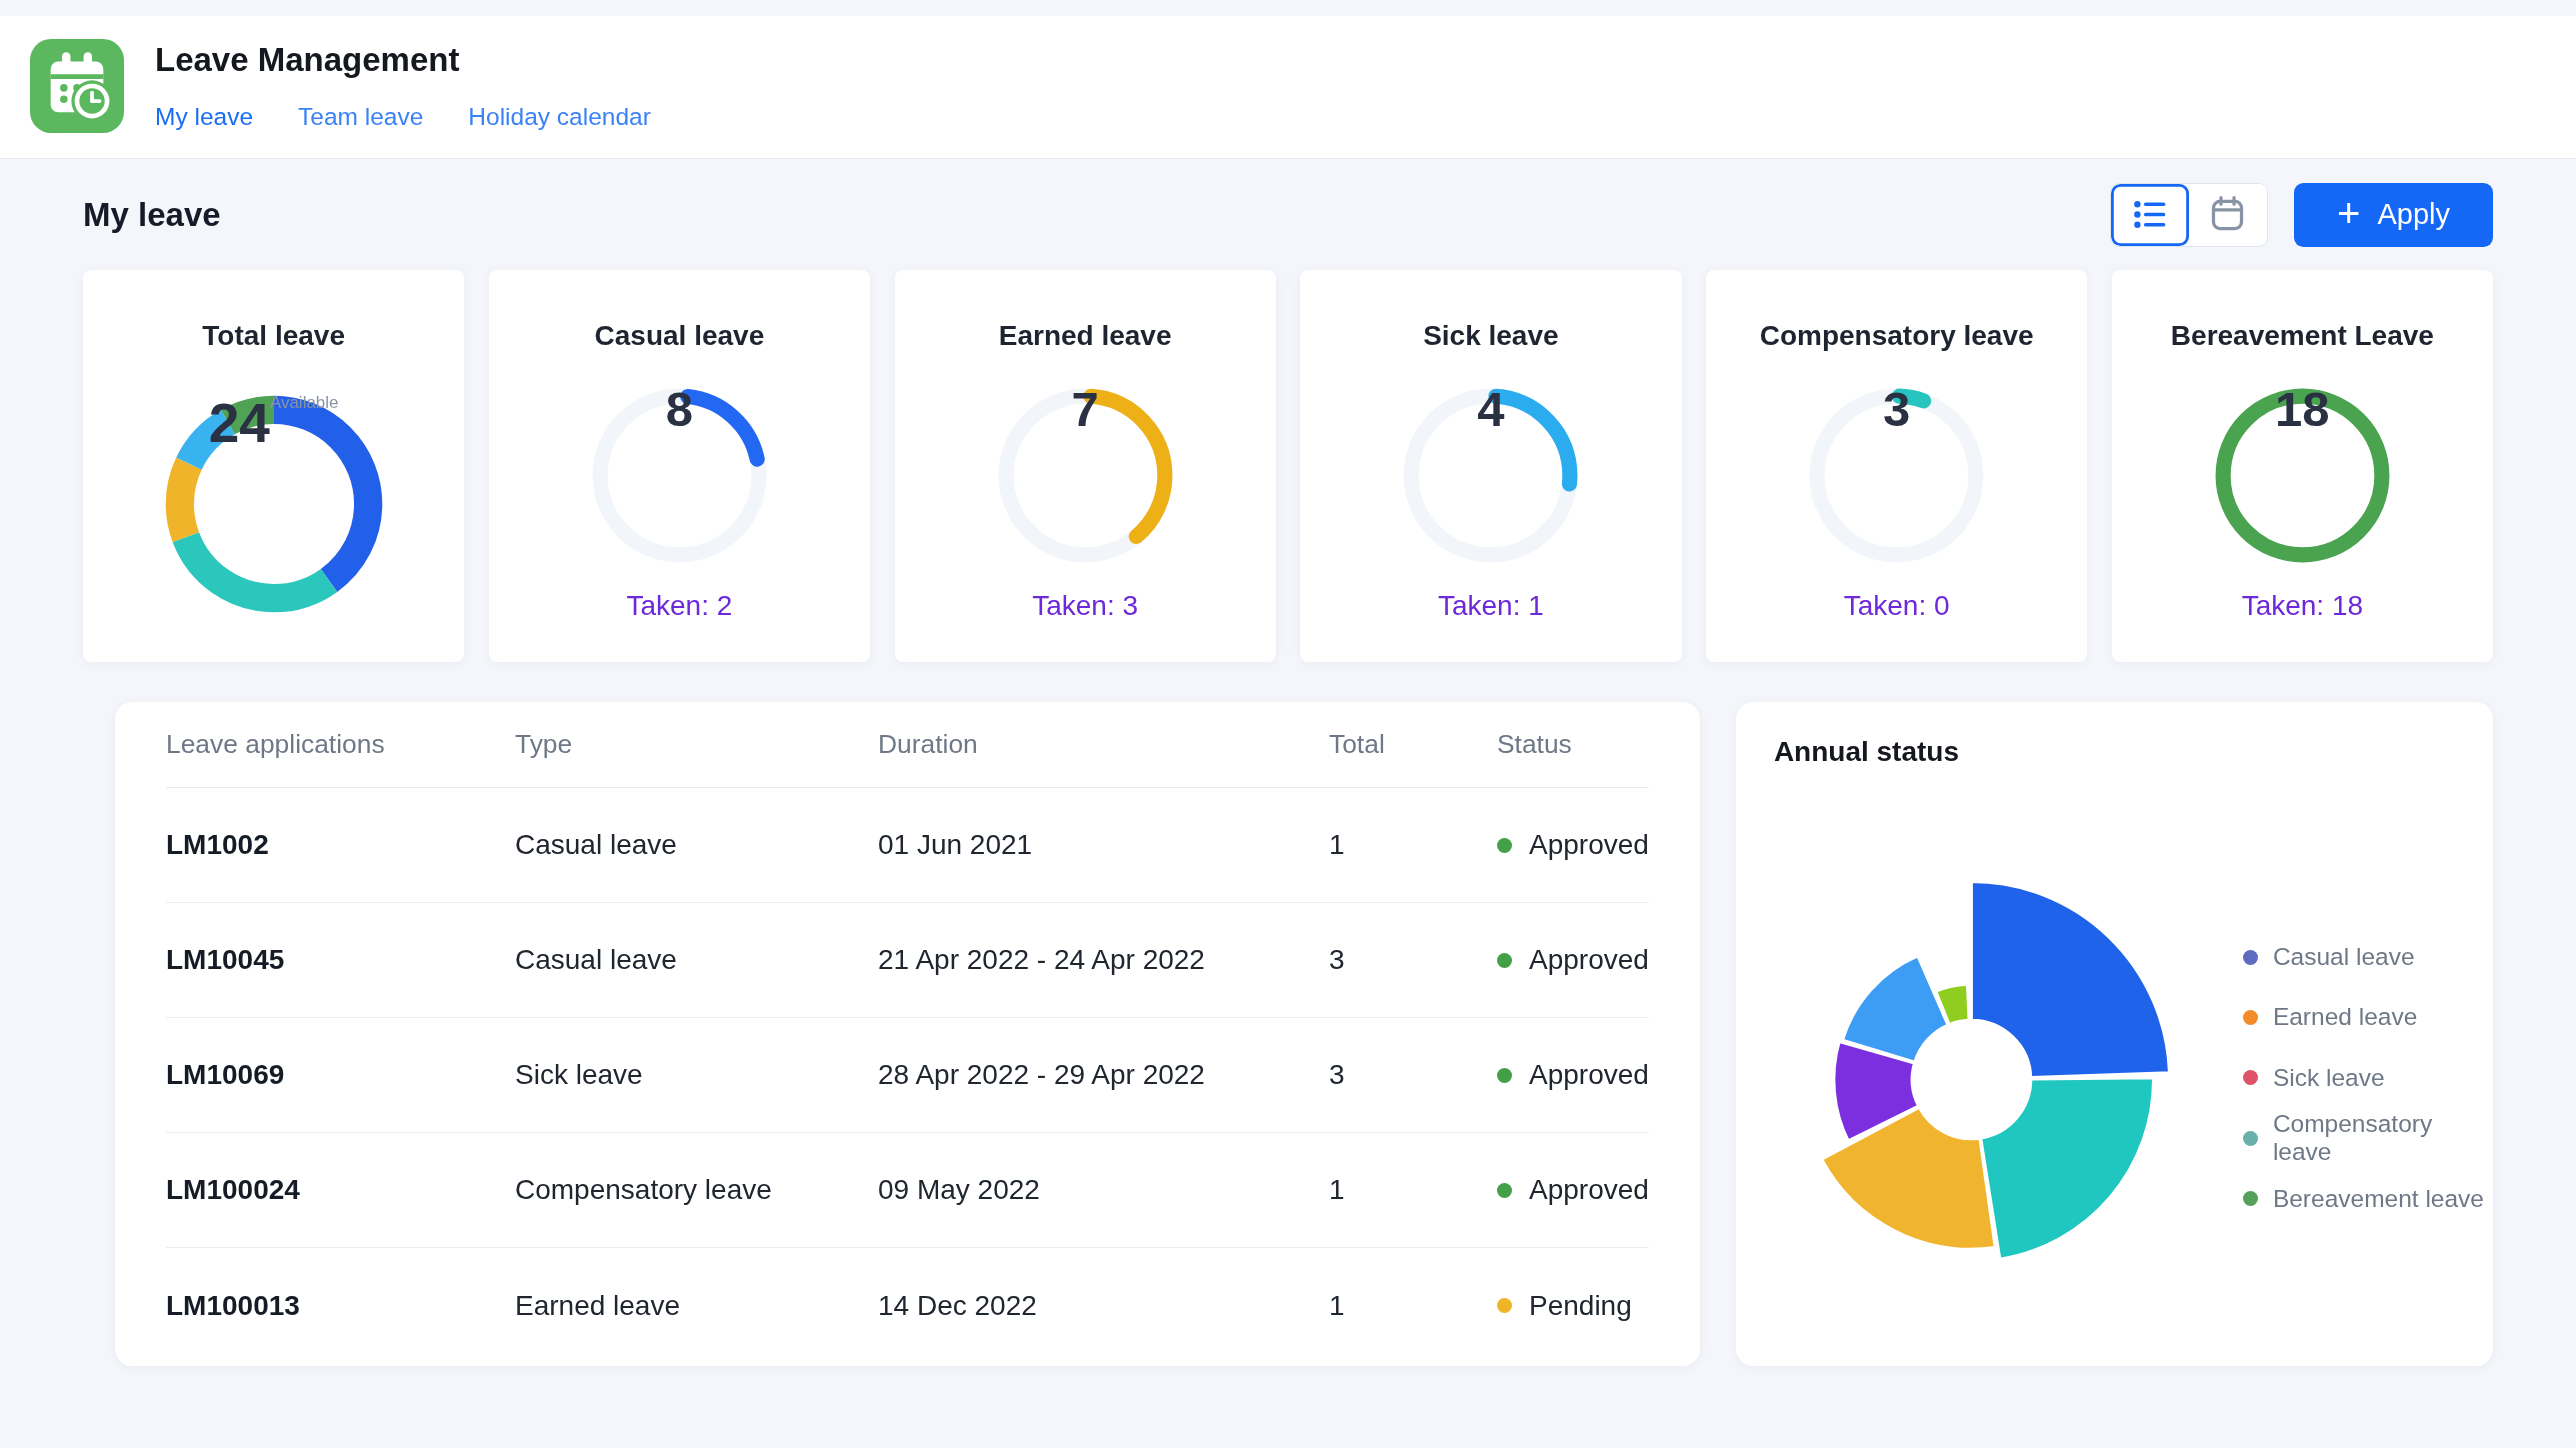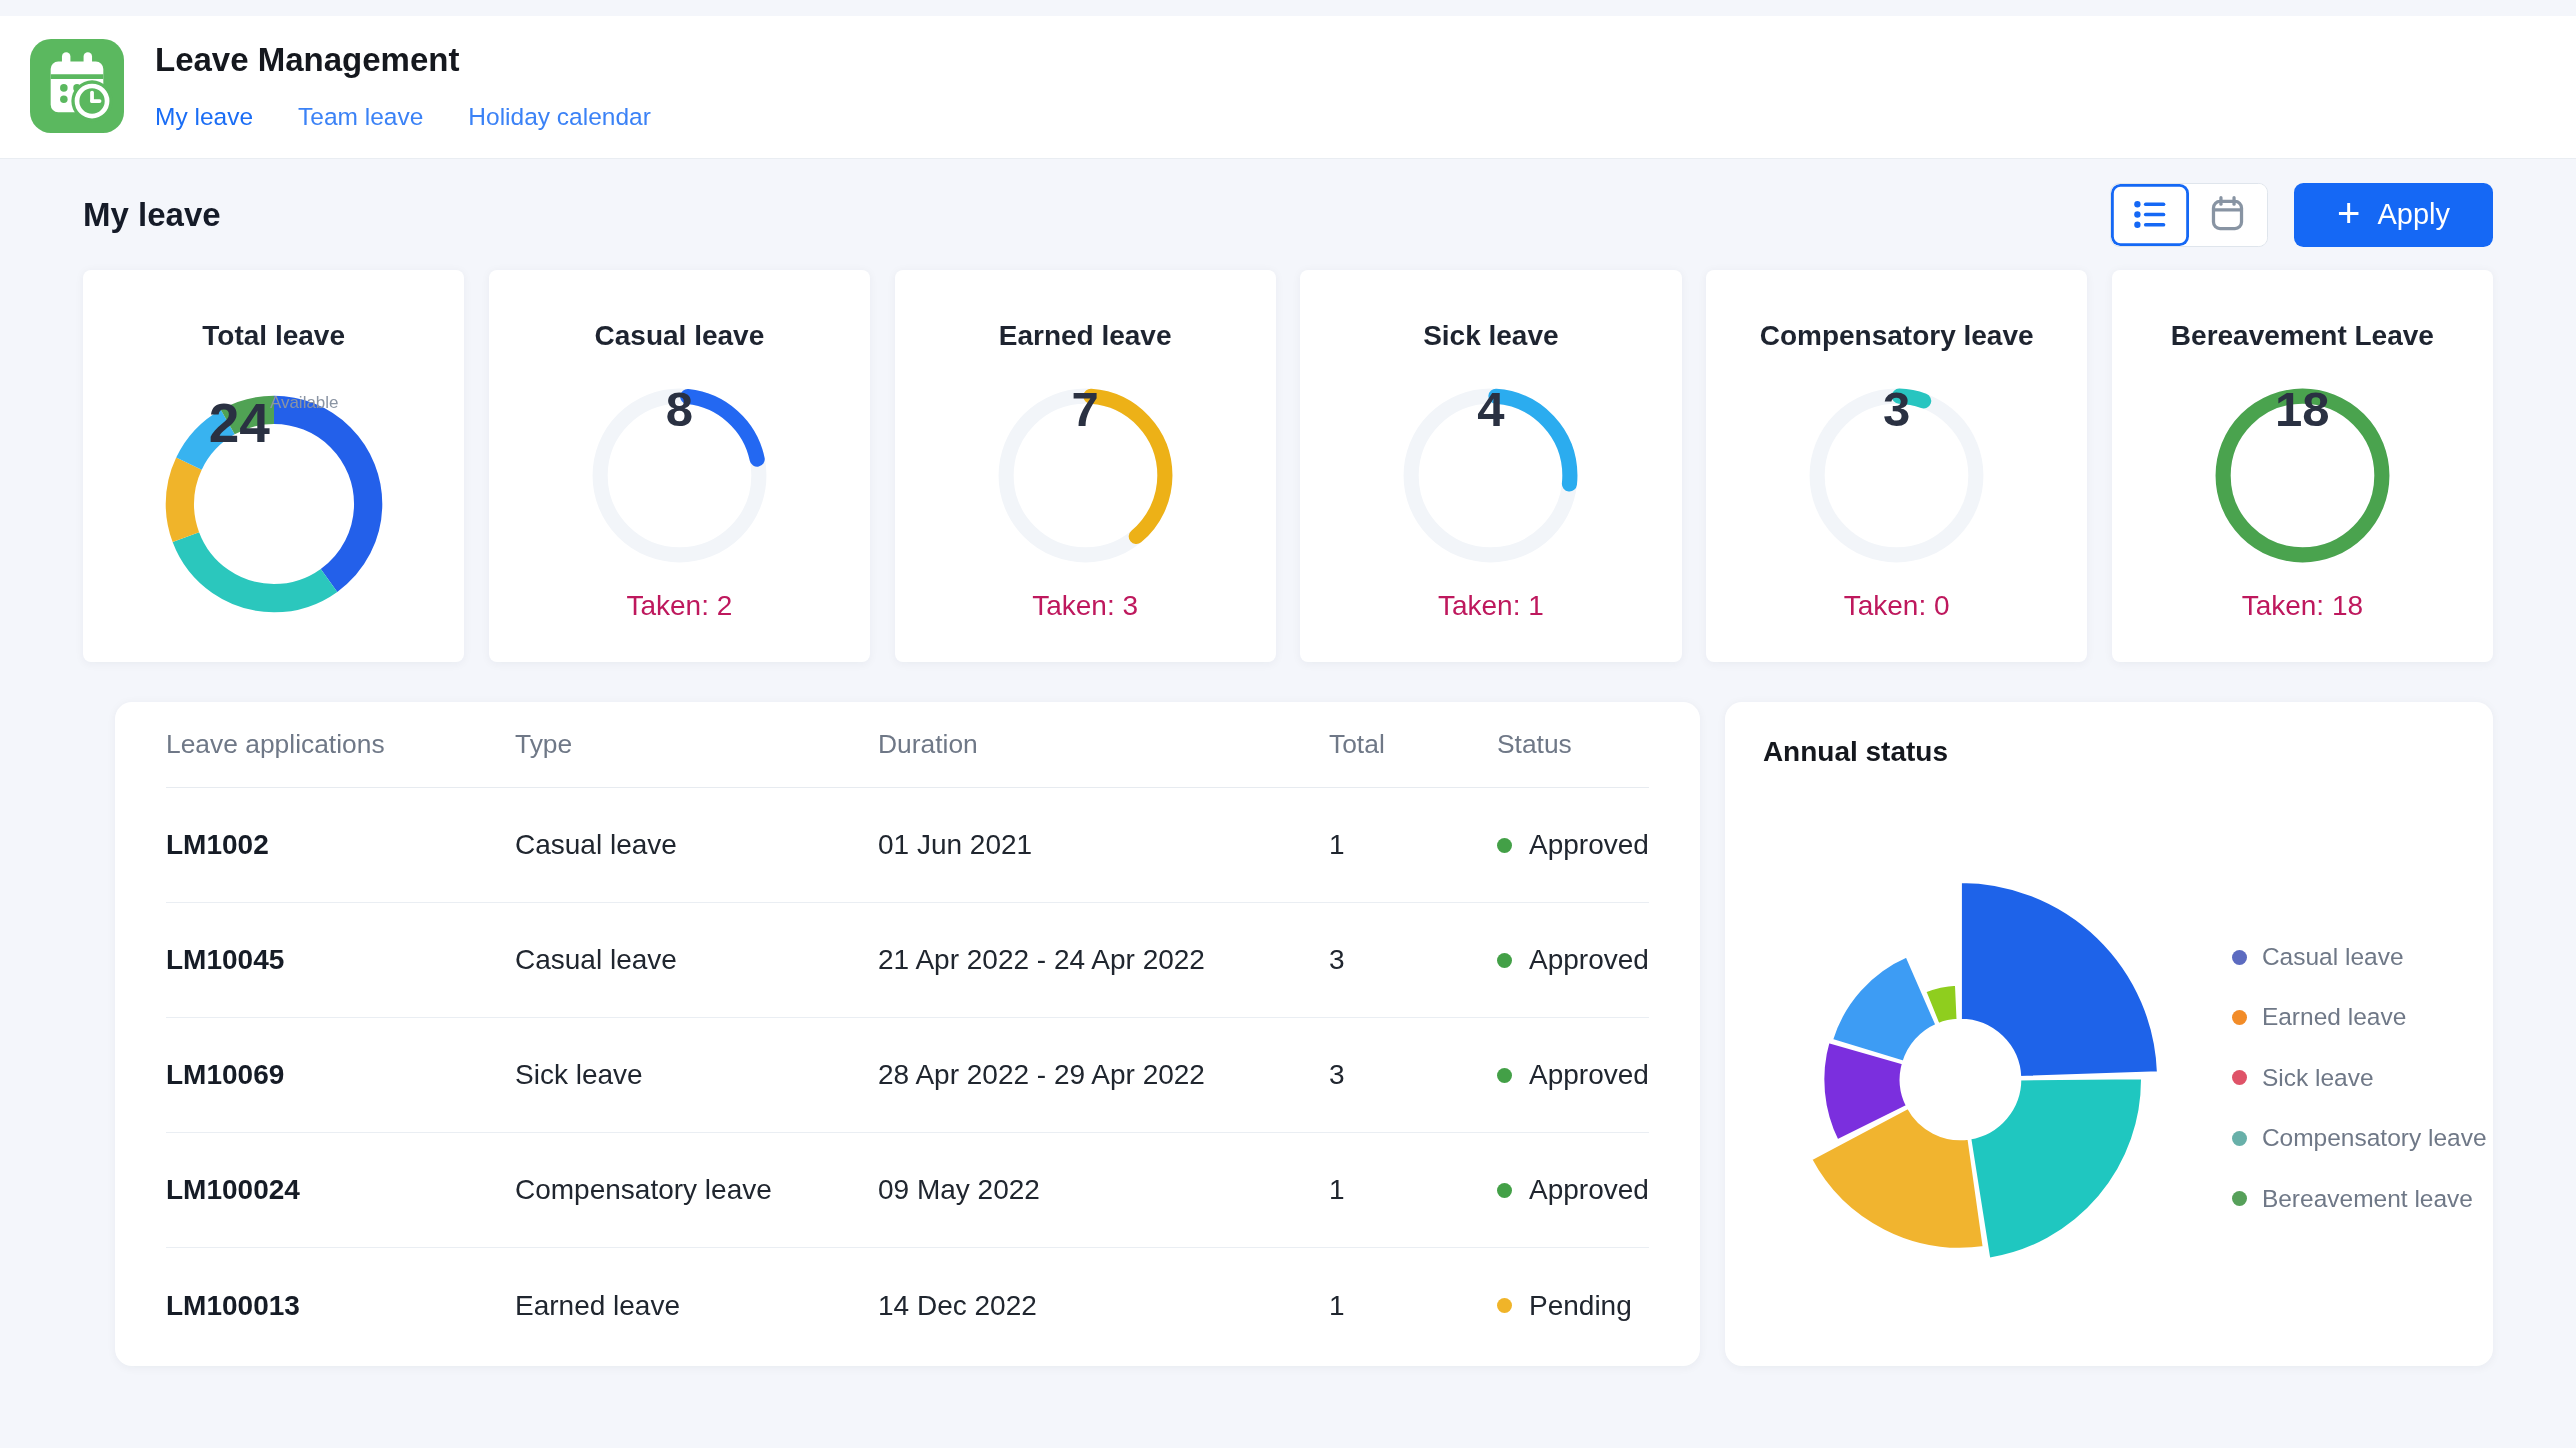--- a/index.html
+++ b/index.html
@@ -35,23 +35,23 @@
   .cards-row{ display:flex; gap:24.5px; }
   .card{ flex:1; height:392px; background:#fff; border-radius:8px;
          box-shadow:0 1.9px 9.4px rgba(23,34,59,.05); display:flex; flex-direction:column; align-items:center; }
   .card-title{ margin-top:49px; font-size:28px; font-weight:bold; color:#1E2430; line-height:34px; }
   .chart-wrap{ position:relative; margin-top:28px; }
   .chart-wrap.first{ margin-top:38px; }
   .center-text{ position:absolute; inset:0; display:flex; flex-direction:row; align-items:flex-start; justify-content:center; }
   .big{ font-size:55px; font-weight:bold; color:#2A3142; }
   .sub{ font-size:17px; color:#8A94A3; margin-top:1.9px; }
   .big2{ font-size:49px; font-weight:bold; color:#2A3142; }
-  .taken{ margin-top:auto; margin-bottom:40px; font-size:28px; color:#be185d; }
+  .taken{ margin-top:auto; margin-bottom:40px; font-size:28px; color:#6d28d9; }
   
-  .main-row{ display:flex; gap:25px; margin-top:40px;padding-left:32px; }
+  .main-row{ display:flex; gap:36px; margin-top:40px;padding-left:32px; }
   .table-card{ width:1604px; height:664px; background:#fff; border-radius:17px;
                box-shadow:0 1.9px 9.4px rgba(23,34,59,.05); padding:0 51px; }
   .t-header{ display:grid; grid-template-columns:349px 363px 451px 168px 1fr; height:86px;
              align-items:center; color:#6F7887; font-size:26.4px; border-bottom:1.9px solid #E7EBF0; }
   .t-row{ display:grid; grid-template-columns:349px 363px 451px 168px 1fr; height:115px;
           align-items:center; font-size:28px; color:#20262F; border-bottom:1.9px solid #EAEEF3; }
   .t-row:last-child{ border-bottom:none; }
   .t-id{ font-weight:bold; color:#161C26; }
   .status{ display:flex; align-items:center; gap:17px; }
   .dot{ width:15px; height:15px; border-radius:50%; flex:0 0 auto; }

